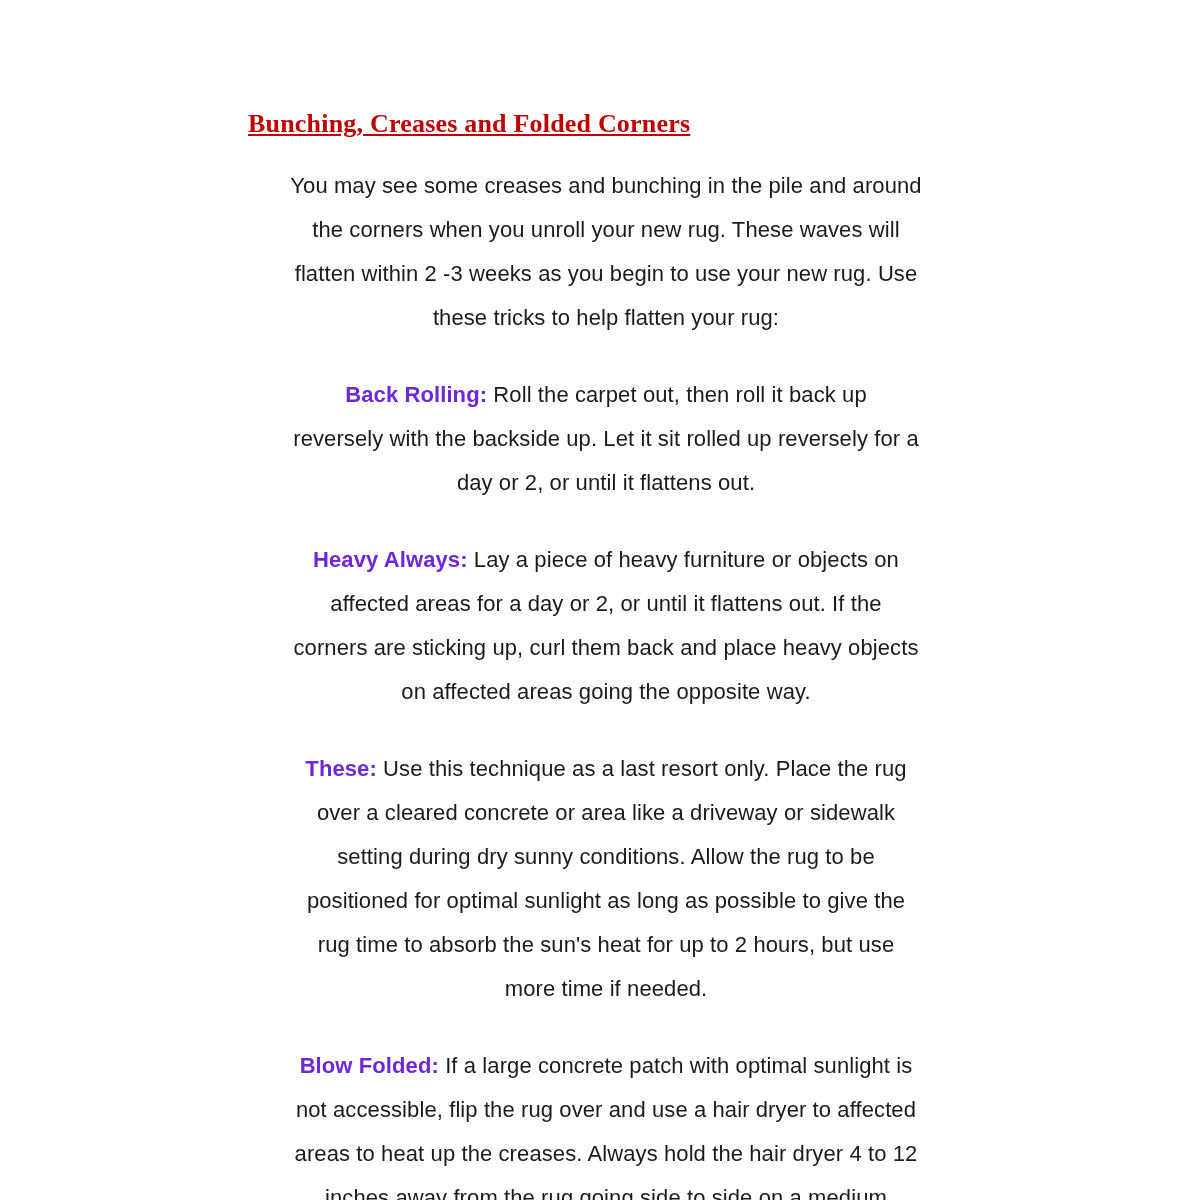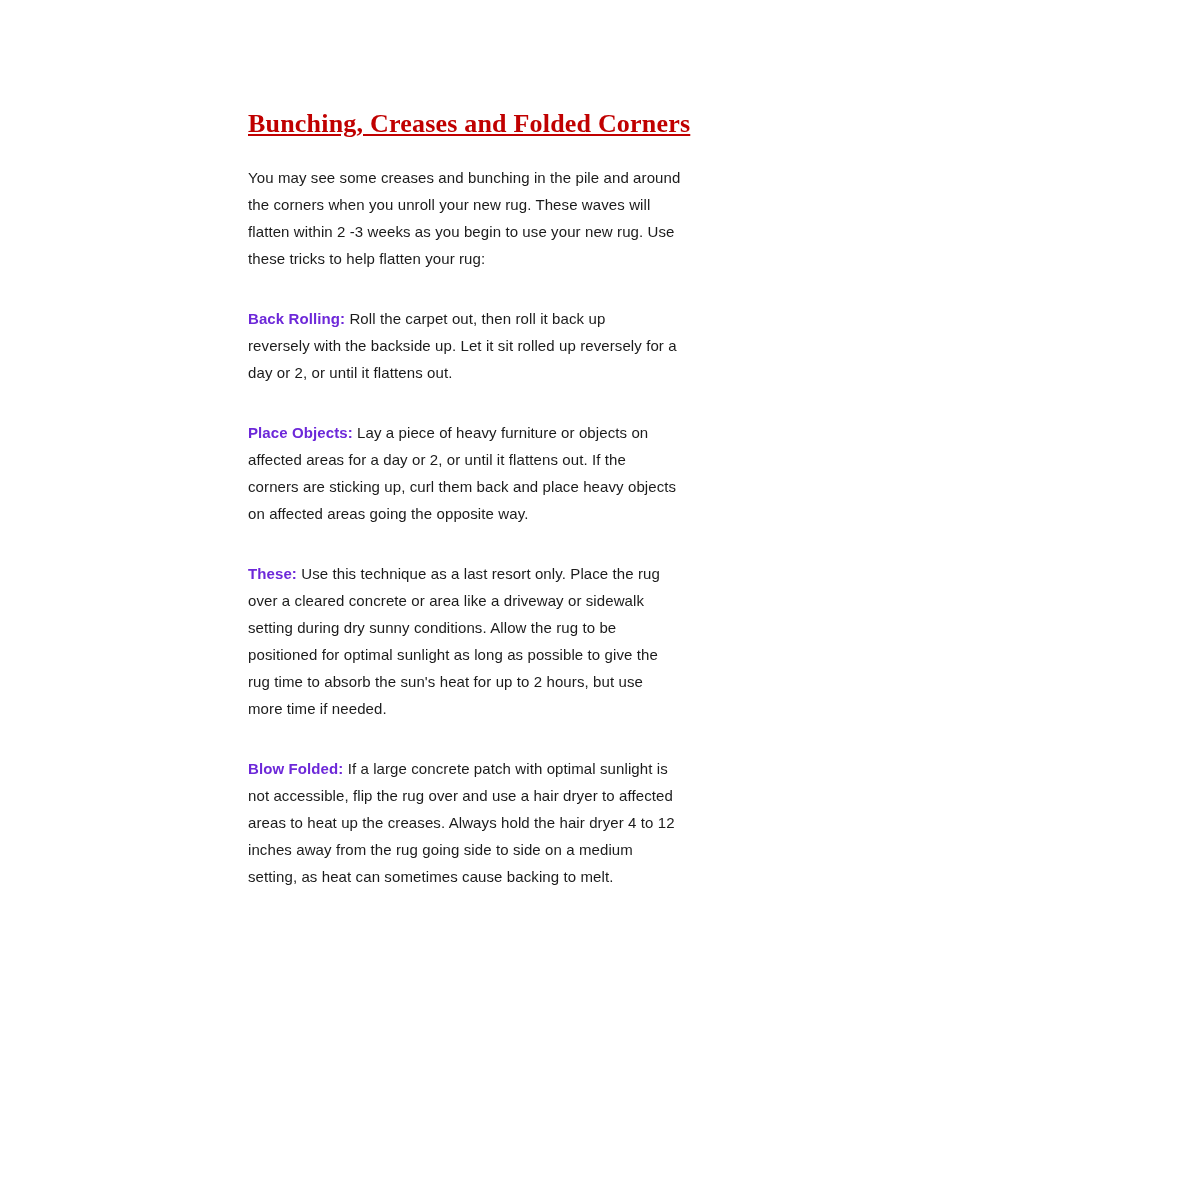--- a/index.html
+++ b/index.html
@@ -22,26 +22,27 @@
   .heading {
     font-family: "Liberation Serif", serif;
     font-size: 26px;
     line-height: 32px;
     font-weight: bold;
     text-decoration: underline;
     margin: 0 0 24px 0;
     letter-spacing: 0.2px;
   }
   .para {
-    font-size: 15px;
-    line-height: 27px;
+    font-size: 22px;
+    line-height: 44px;
     margin: 0 0 33px 0;
     color: #1b1b1b;
     white-space: pre-line; 
     letter-spacing: 0.1px;
+    text-align: center;
   }
   .para strong {
     font-weight: bold;
     color: #6d28d9;
   }
 </style>
 </head>
 <body style="background: rgb(255, 255, 255);">
 
 <div class="doc">
@@ -50,21 +51,21 @@
 
   <p class="para">You may see some creases and bunching in the pile and around
 the corners when you unroll your new rug. These waves will
 flatten within 2 -3 weeks as you begin to use your new rug. Use
 these tricks to help flatten your rug:</p>
 
   <p class="para"><strong>Back Rolling:</strong><span> Roll the carpet out, then roll it back up
 reversely with the backside up. Let it sit rolled up reversely for a
 day or 2, or until it flattens out.</span></p>
 
-  <p class="para"><strong>Place Objects:</strong><span> Lay a piece of heavy furniture or objects on
+  <p class="para"><strong>Heavy Always:</strong><span> Lay a piece of heavy furniture or objects on
 affected areas for a day or 2, or until it flattens out. If the
 corners are sticking up, curl them back and place heavy objects
 on affected areas going the opposite way.</span></p>
 
   <p class="para"><strong>These:</strong><span> Use this technique as a last resort only. Place the rug
 over a cleared concrete or area like a driveway or sidewalk
 setting during dry sunny conditions. Allow the rug to be
 positioned for optimal sunlight as long as possible to give the
 rug time to absorb the sun's heat for up to 2 hours, but use
 more time if needed.</span></p>

